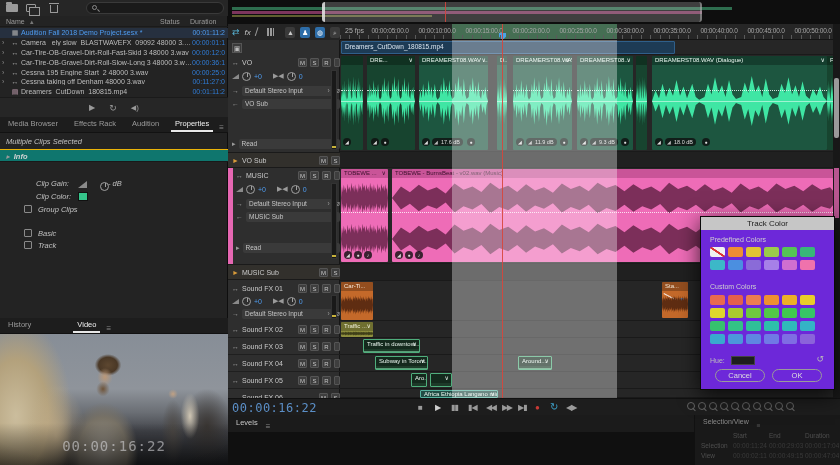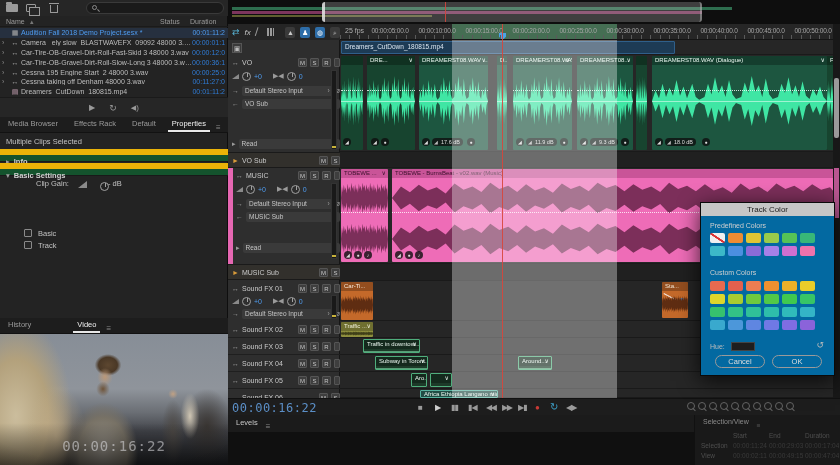--- a/index.html
+++ b/index.html
@@ -34,22 +34,22 @@
   .i-play::before{content:"▶";font-size:8px;}
   .i-loopsm::before{content:"↻";font-size:9px;}
   .i-spk::before{content:"◀";font-size:7px;}
   .i-spk::after{content:")";font-size:8px;}
   .tabsrow{display:flex;align-items:flex-end;gap:0;background:#1d1d1d;border-bottom:1px solid #121212;}
   .tab{padding:3px 8px 4px 8px;font-size:7.5px;color:#9a9a9a;position:relative;}
   .tab.active{color:#f0f0f0;margin-top:24px;}
   .tab.active::after{content:"";position:absolute;left:4px;right:4px;bottom:0;height:2px;background:#e8e8e8;}
   .i-menu::before{content:"≡";color:#8a8a8a;}
   #props{left:0;top:133px;width:228px;height:185px;background:#232323;border-right:1px solid #0e0e0e;font-size:7.5px;}
-  .prow{position:absolute;left:0;width:228px;height:13px;line-height:13px;padding-left:6px;color:#c2c2c2;}
-  .sect{background:#14532d;border-top:6px solid #eab308;border-bottom:1px solid #191919;font-weight:bold;color:#d2d2d2;}
+  .prow{position:absolute;left:0;width:228px;height:13px;line-height:13px;padding-left:6px;color:#c2c2c2;font-style:italic;}
+  .sect{background:#0f766e;border-top:1px solid #eab308;border-bottom:1px solid #191919;font-weight:bold;color:#d2d2d2;}
   .chev::before{content:"▸";margin-right:4px;color:#9a9a9a;font-weight:normal;}
   .chevd::before{content:"▾";margin-right:4px;color:#9a9a9a;font-weight:normal;}
   .cb{position:absolute;left:24px;top:2px;width:8px;height:8px;border:1px solid #8a8a8a;border-radius:1px;background:#262626;}
   .cblab{position:absolute;left:38px;}
   .knob{display:inline-block;width:9px;height:9px;border:1px solid #a0a0a0;border-radius:50%;position:relative;vertical-align:middle;}
   .knob::after{content:"";position:absolute;left:4px;top:0;width:1px;height:4px;background:#a0a0a0;}
   .ramp{display:inline-block;width:0;height:0;border-left:9px solid transparent;border-bottom:7px solid #8a8a8a;vertical-align:middle;}
   .swatch-green{display:inline-block;width:10px;height:9px;background:#35c48a;border:1px solid #111;vertical-align:middle;}
   
   #vprev{left:0;top:334px;width:228px;height:131px;overflow:hidden;background:
@@ -150,21 +150,21 @@
   .zi::before{content:"";position:absolute;left:1px;top:0;width:6px;height:6px;border:1px solid #aaa;border-radius:50%;}
   .zi::after{content:"";position:absolute;left:6px;top:7px;width:4px;height:1px;background:#aaa;transform:rotate(45deg);}
   
   #bl{left:0;top:415px;width:467px;height:50px;background:#1b1b1b;border-right:1px solid #111;}
   #br{left:467px;top:415px;width:145px;height:50px;background:#191919;font-size:6.5px;color:#4e4e4e;}
   .svrow{display:flex;gap:2px;padding-left:6px;margin-top:3px;}
   .svrow span{width:34px;text-align:left;white-space:nowrap;overflow:hidden;}
   .svrow .svlab{width:30px;}
   .meterarea{left:0;top:17px;width:467px;height:33px;background:#101010;}
   
-  #dlg{left:472px;top:202px;width:135px;height:174px;background:#0369a1;border:1px solid #0a0a0a;box-shadow:0 5px 20px rgba(0,0,0,.75);z-index:10;font-size:7px;}
+  #dlg{left:472px;top:216px;width:135px;height:174px;background:#6d28d9;border:1px solid #0a0a0a;box-shadow:0 5px 20px rgba(0,0,0,.75);z-index:10;font-size:7px;}
   .dlg-hdr{left:0;top:0;width:133px;height:13px;background:#c6c6c6;color:#1d1d1d;text-align:center;line-height:13px;font-size:8px;}
   .dlg-lab{position:absolute;left:9px;color:#cfcfcf;font-size:7px;}
   .swgrid{position:absolute;left:9px;display:grid;grid-template-columns:repeat(6,15px);grid-auto-rows:10px;gap:3px;}
   .sw{width:15px;height:10px;border-radius:2px;}
   .sw-none{background:linear-gradient(to top right,transparent 43%,#d33 45%,#d33 55%,transparent 57%),#f0f0f0;}
   .hue{position:absolute;left:9px;top:140px;color:#bdbdbd;}
   .i-reset::before{content:"↺";color:#bbb;font-size:9px;}
   .dbtn{position:absolute;top:152px;width:50px;height:13px;border:1px solid #9a9a9a;border-radius:7px;text-align:center;line-height:12px;color:#dedede;font-size:7.5px;background:transparent;}
   .vclip{background:#1d3b55;border:1px solid #2f5f8a;color:#dbe6f0;font-size:6.5px;padding:1px 3px;white-space:nowrap;overflow:hidden;}
   .vthumb{width:10px;height:10px;background:#3a3a3a;border:1px solid #555;color:#bbb;font-size:7px;text-align:center;line-height:9px;}
@@ -236,35 +236,42 @@
     <div class="fbottom abs">
       <span class="i-play"></span>
       <span class="i-loopsm"></span>
       <span class="i-spk"></span>
     </div>
   </div>
 
   <div class="abs tabsrow" style="left:0;top:117px;width:228px;height:16px">
     <span class="tab">Media Browser</span>
     <span class="tab">Effects Rack</span>
-    <span class="tab">Default</span>
+    <span class="tab">Audition</span>
     <span class="tab active">Properties</span>
     <span class="i-menu" style="margin-left:2px"></span>
   </div>
 
   <div id="props" class="abs">
     <div class="prow" style="top:2px">Multiple Clips Selected</div>
     <div class="prow sect chev" style="top:16px">Info</div>
-    <div class="prow sect chevd" style="top:30px">Basic Settings</div>
     <div class="prow" style="top:44px">
       <span class="abs" style="left:36px">Clip Gain:</span>
       <span class="abs ramp" style="left:78px;top:4px"></span>
       <span class="abs knob" style="left:94px;top:2px"></span>
       <span class="abs" style="left:108px">- dB</span>
     </div>
+    <div class="prow" style="top:57px">
+      <span class="abs" style="left:36px">Clip Color:</span>
+      <span class="abs swatch-green" style="left:78px;top:2px"></span>
+    </div>
+    <div class="prow" style="top:70px">
+        <span class="cb"></span>
+        <span class="cblab">Group Clips</span>
+      </div>
     <div class="prow" style="top:94px">
         <span class="cb"></span>
         <span class="cblab">Basic</span>
       </div>
     <div class="prow" style="top:106px">
         <span class="cb"></span>
         <span class="cblab">Track</span>
       </div>
   </div>
 

